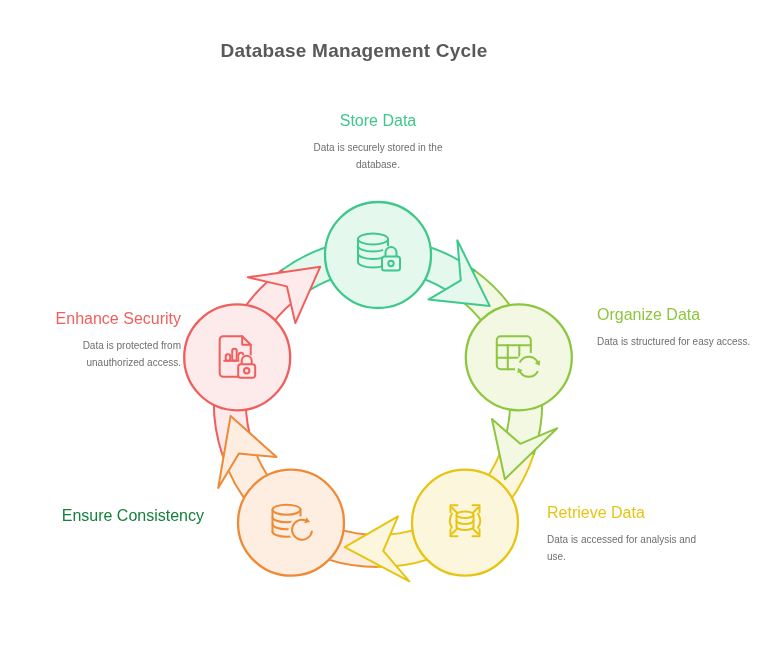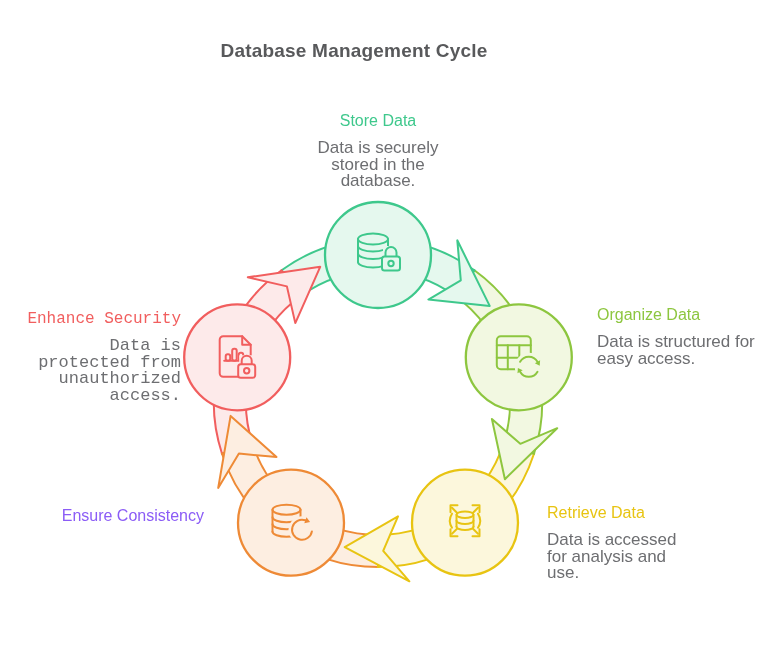--- a/index.html
+++ b/index.html
@@ -3,28 +3,28 @@
 <meta charset="utf-8">
 <style>
   html,body{margin:0;padding:0;background:#ffffff;}
   body{width:768px;height:662px;overflow:hidden;font-family:"Liberation Sans",sans-serif;}
   .stage{position:relative;width:768px;height:662px;background:#fff;}
   svg#cycle-svg{position:absolute;left:0;top:0;}
   .page-title{position:absolute;top:40px;left:0;width:708px;text-align:center;
     font-size:19px;font-weight:bold;color:#58595b;letter-spacing:.2px;}
   .node-text{position:absolute;}
   .node-label{font-size:16px;margin-bottom:10px;}
-  .node-desc{font-size:17px;line-height:16.5px;color:#6d6e71;}
+  .node-desc{font-size:10px;line-height:16.5px;color:#6d6e71;}
   .t-store{left:292px;top:112px;width:172px;text-align:center;}
   .t-store .node-desc{width:165px;margin:0 auto;}
   .t-organize{left:597px;top:306px;width:170px;text-align:left;}
   .t-retrieve{left:547px;top:504px;width:150px;text-align:left;}
   .t-ensure{left:44px;top:507px;width:160px;text-align:right;}
   .t-ensure .node-desc{width:125px;margin-left:auto;}
-  .t-enhance{left:26px;top:310px;width:155px;text-align:right;font-family:Liberation Mono, monospace;}
+  .t-enhance{left:26px;top:310px;width:155px;text-align:right;}
   .t-enhance .node-desc{width:150px;margin-left:auto;}
 </style>
 </head>
 <body>
 
 <div class="stage">
 
   <div class="page-title" style="color: rgb(88, 89, 91);">Database Management Cycle</div>
 
   <svg id="cycle-svg" width="768" height="662" viewBox="0 0 768 662">
@@ -130,21 +130,21 @@
     <div class="node-label" style="color: rgb(232, 196, 18);">Retrieve Data</div>
     <div class="node-desc" style="color: rgb(109, 110, 113);">Data is accessed for analysis and use.</div>
   </div>
 
   <div class="node-text t-organize">
     <div class="node-label" style="color: rgb(141, 198, 63);">Organize Data</div>
     <div class="node-desc" style="color: rgb(109, 110, 113);">Data is structured for easy access.</div>
   </div>
 
   <div class="node-text t-ensure">
-    <div class="node-label" style="color: #8b5cf6;">Ensure Consistency</div>
+    <div class="node-label" style="color: #15803d;">Ensure Consistency</div>
   </div>
 
   <div class="node-text t-enhance">
     <div class="node-label" style="color: rgb(241, 94, 94);">Enhance Security</div>
     <div class="node-desc" style="color: rgb(109, 110, 113);">Data is protected from unauthorized access.</div>
   </div>
 
 </div>
 
 </body></html>

